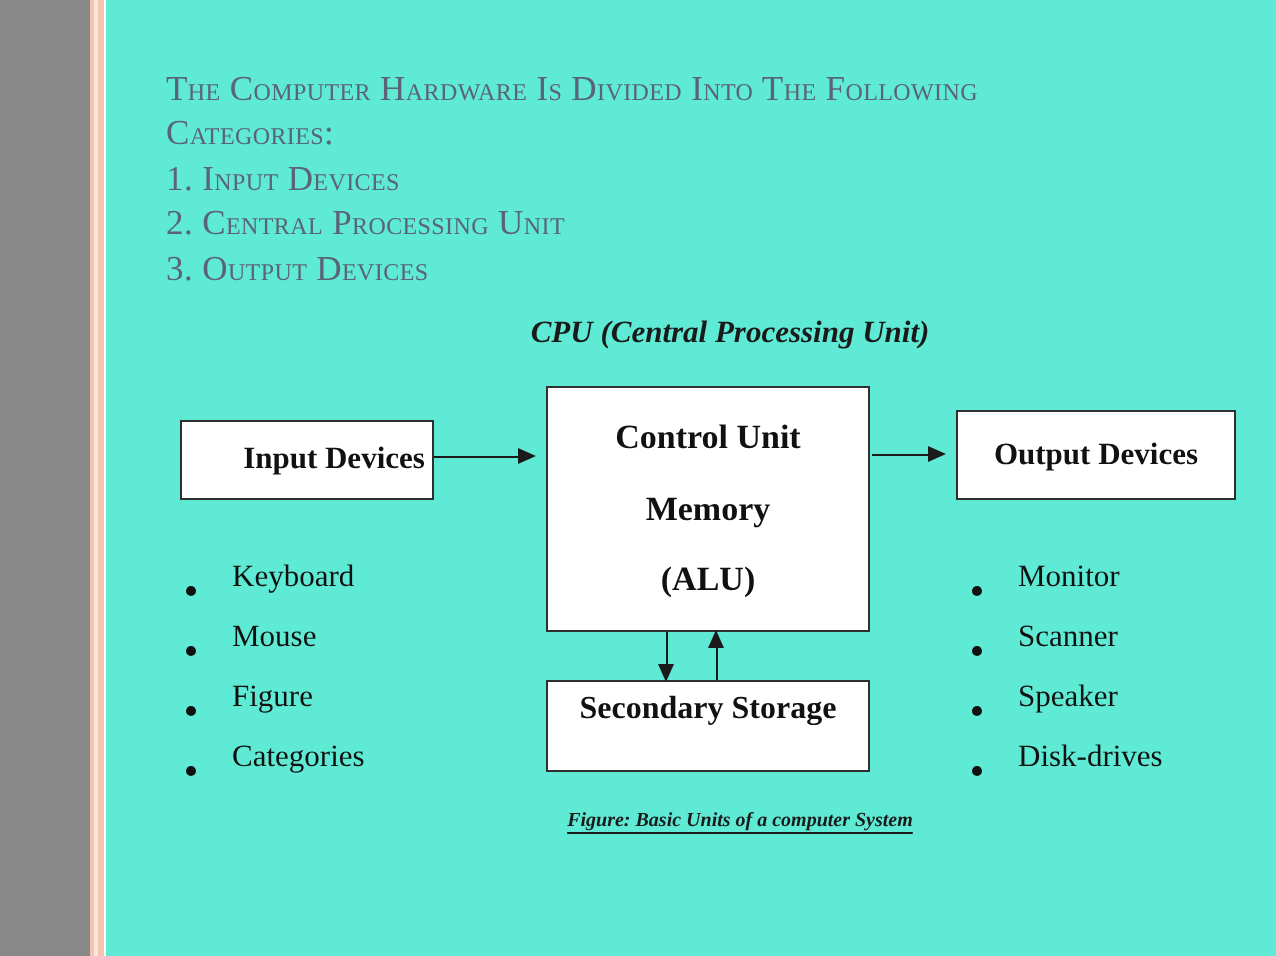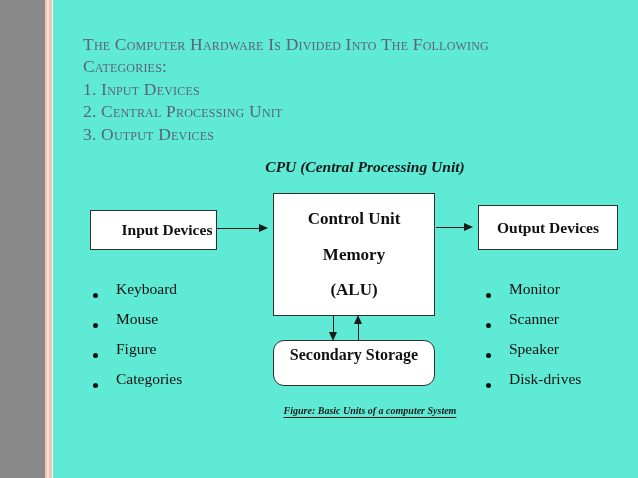--- a/index.html
+++ b/index.html
@@ -52,21 +52,21 @@
     background:#ffffff;
     display:flex;align-items:center;justify-content:center;
     font-weight:bold;color:#111111;
     text-align:center;
   }
   .box-input{left:45px;top:210px;width:127px;height:40px;font-size:15.5px;padding-left:27px;}
   .box-cpu{left:228px;top:193px;width:162px;height:123px;
     flex-direction:column;justify-content:space-evenly;font-size:17px;}
   .box-output{left:433px;top:205px;width:140px;height:45px;font-size:15.5px;justify-content:center;}
   .box-storage{left:228px;top:340px;width:162px;height:46px;
-    align-items:flex-start;font-size:16px;padding-top:5px;border-radius:11px;}
+    align-items:flex-start;font-size:16px;padding-top:5px;}
   
   .h-arrow{position:absolute;height:0;border-top:1.6px solid #1a1a1a;}
   .h-arrow::after{
     content:"";position:absolute;right:-2px;top:-5px;
     border-left:9px solid #1a1a1a;
     border-top:4px solid transparent;border-bottom:4px solid transparent;
   }
   .arrow-input{left:172px;top:228px;width:49px;}
   .arrow-output{left:391px;top:227px;width:35px;}
   .v-arrow{position:absolute;width:0;border-left:1.6px solid #1a1a1a;}

